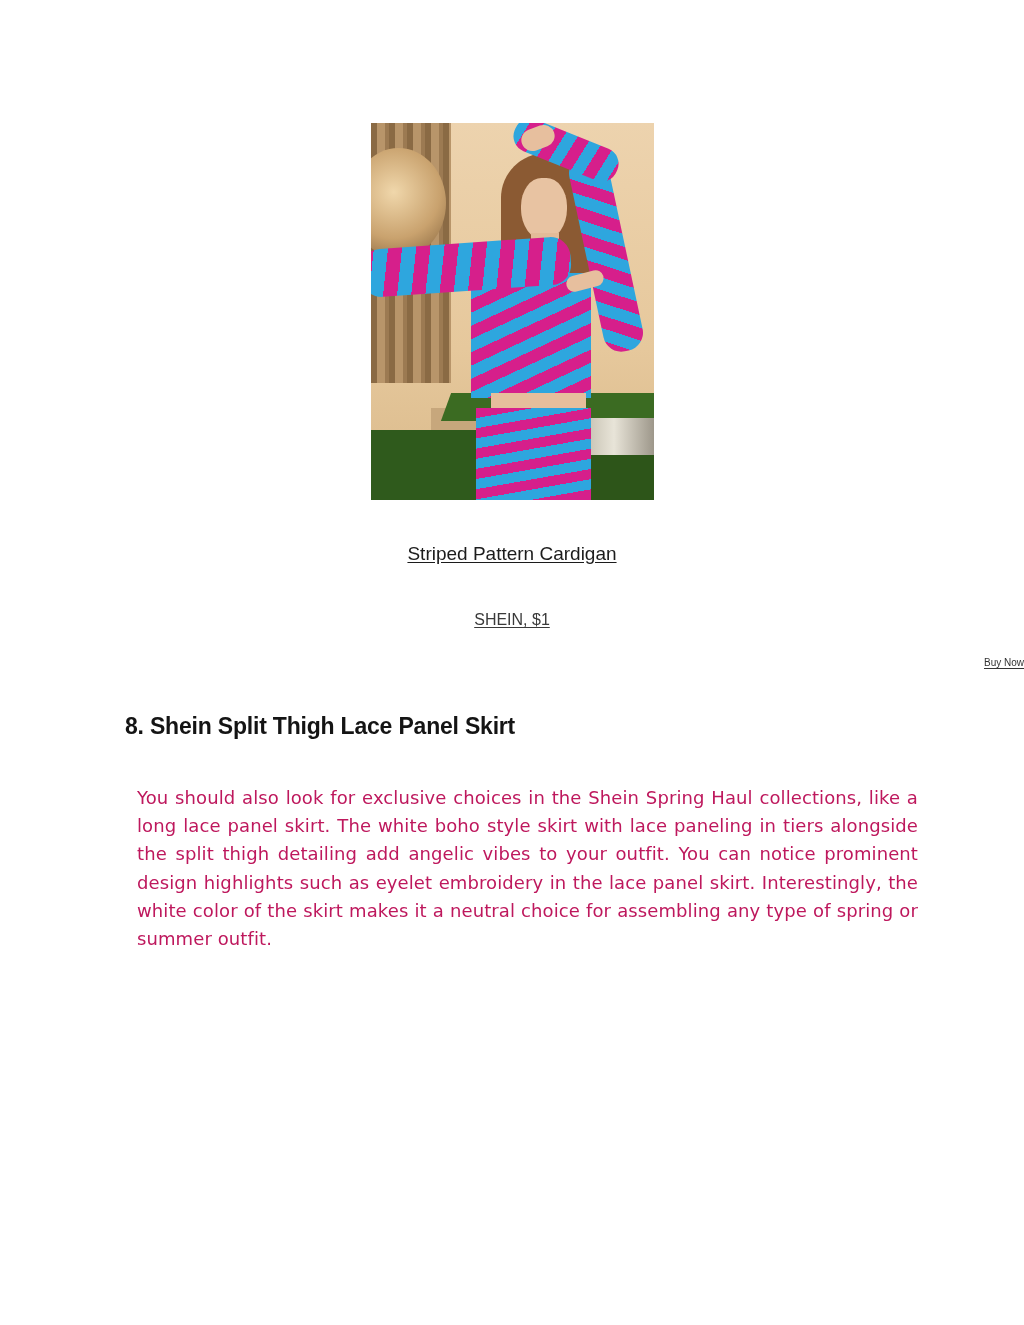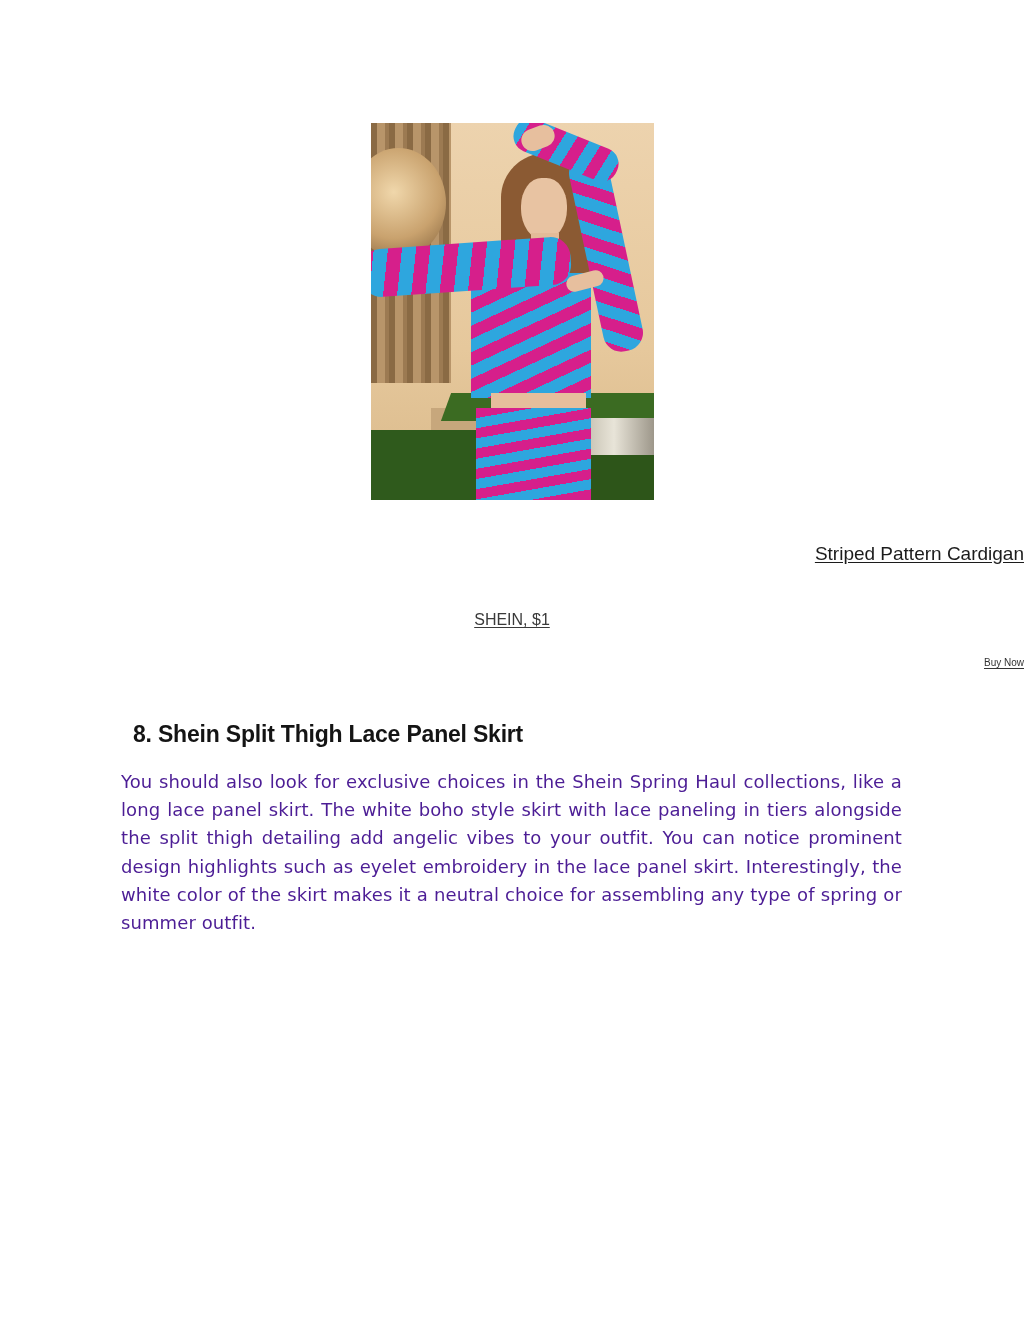--- a/index.html
+++ b/index.html
@@ -122,21 +122,21 @@
       border-radius: 10px;
       background: #e7bf9e;
       transform: rotate(-15deg);
     }
 
     
     .caption-title {
       position: absolute;
       left: 0; width: 1024px;
       top: 542px;
-      text-align: right;
+      text-align: center;
       font-family: "Liberation Sans", sans-serif;
       font-size: 19px;
       line-height: 24px;
       color: #1c1c1c;
     }
     .caption-title a,
     .caption-store a,
     .caption-buy a {
       color: inherit;
       text-decoration: underline;
@@ -159,40 +159,40 @@
       font-size: 10px;
       line-height: 14px;
       color: #333333;
     }
 
     
     .section-heading {
       position: absolute;
       left: 121px;
       top: 707px;
-      margin: 12px;
+      margin: 4px;
       font-family: "Liberation Sans", sans-serif;
       font-weight: bold;
       font-size: 23px;
       line-height: 30px;
       color: #141414;
       letter-spacing: -0.2px;
     }
 
     
     .section-body {
       position: absolute;
       left: 121px;
       top: 768px;
       width: 781px;
-      margin: 0;
+      margin: 16px;
       font-family: "DejaVu Sans", sans-serif;
       font-size: 18px;
       line-height: 28.2px;
-      color: #4c1d95;
+      color: #be185d;
       text-align: justify;
       letter-spacing: 0.1px;
     }
   </style>
 </head>
 <body>
 
 <div class="page">
 
   <div class="product-figure" role="img" aria-label="Model wearing a pink and blue striped cardigan and matching striped skirt">

